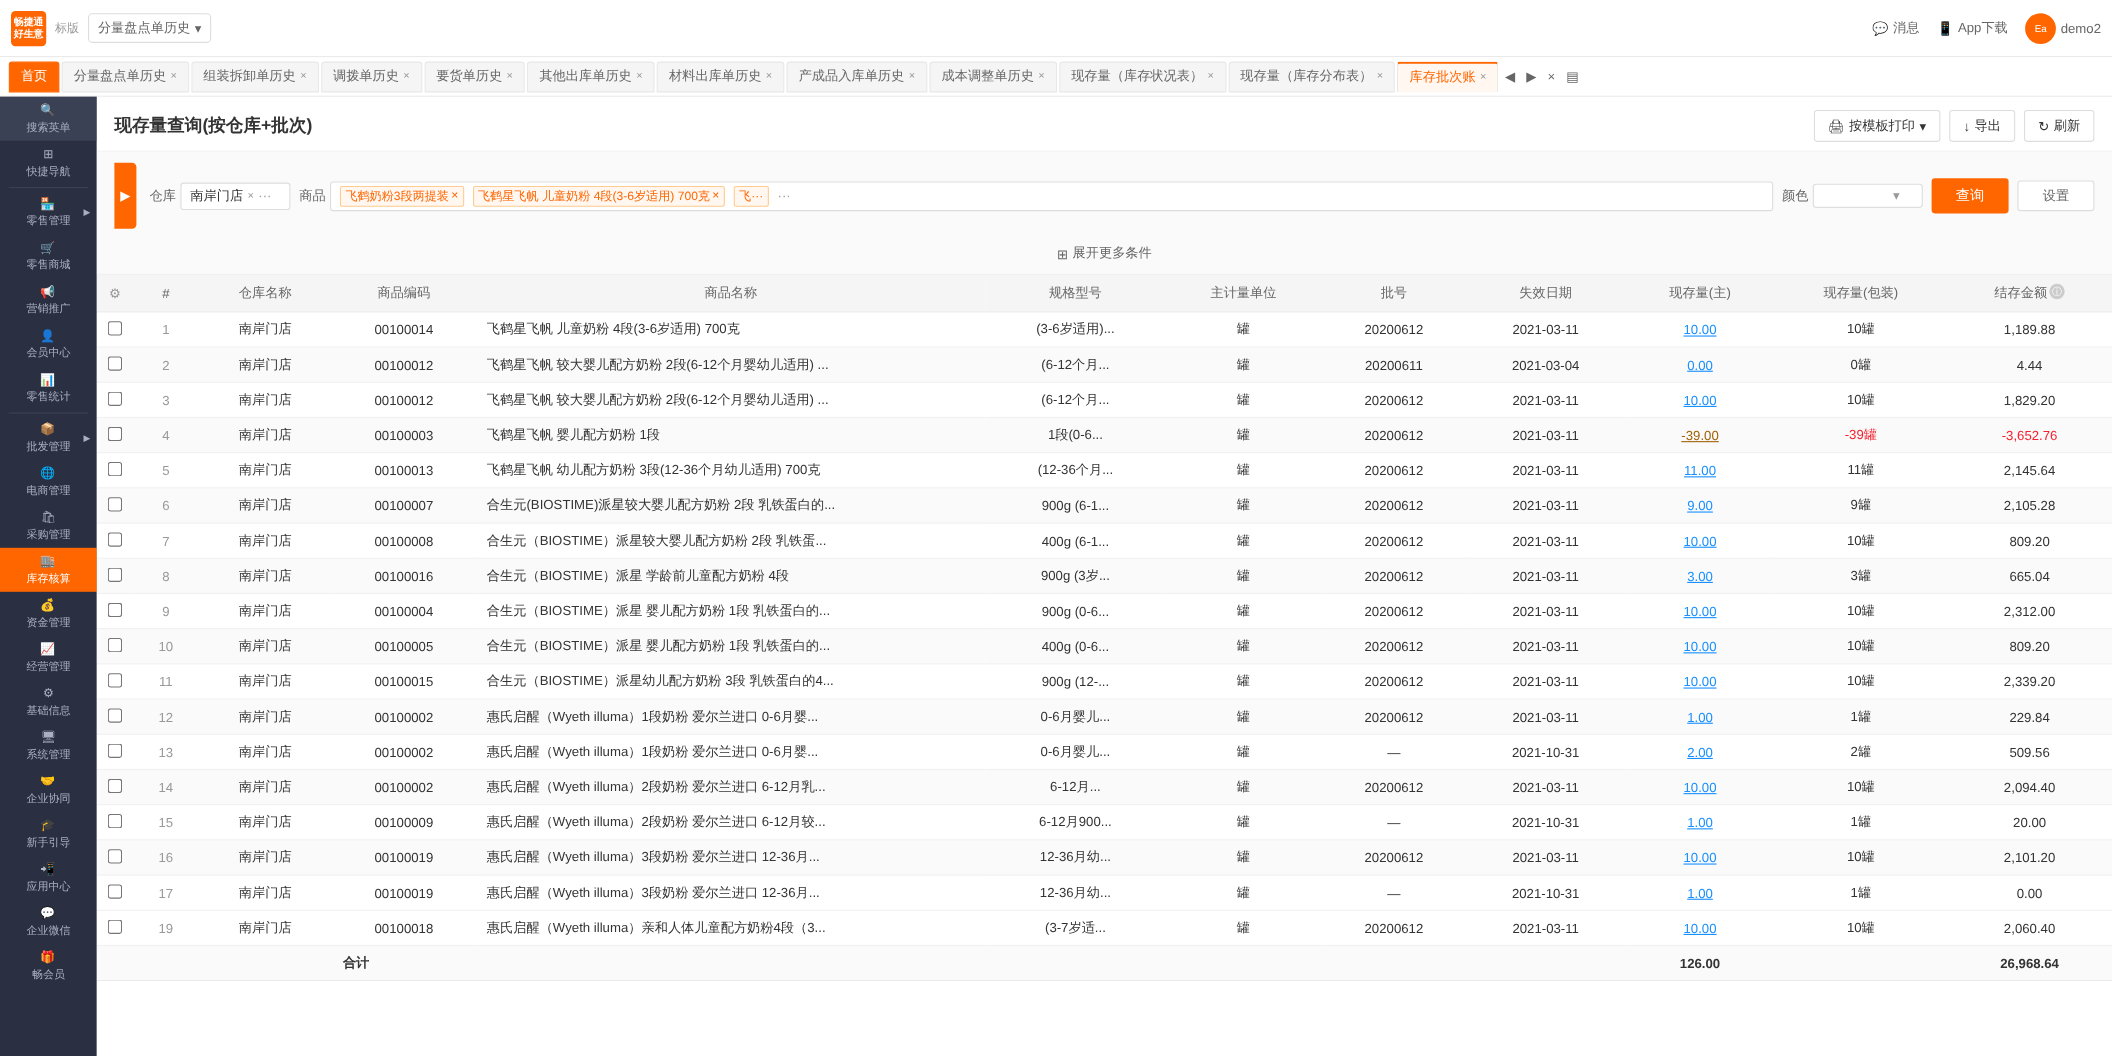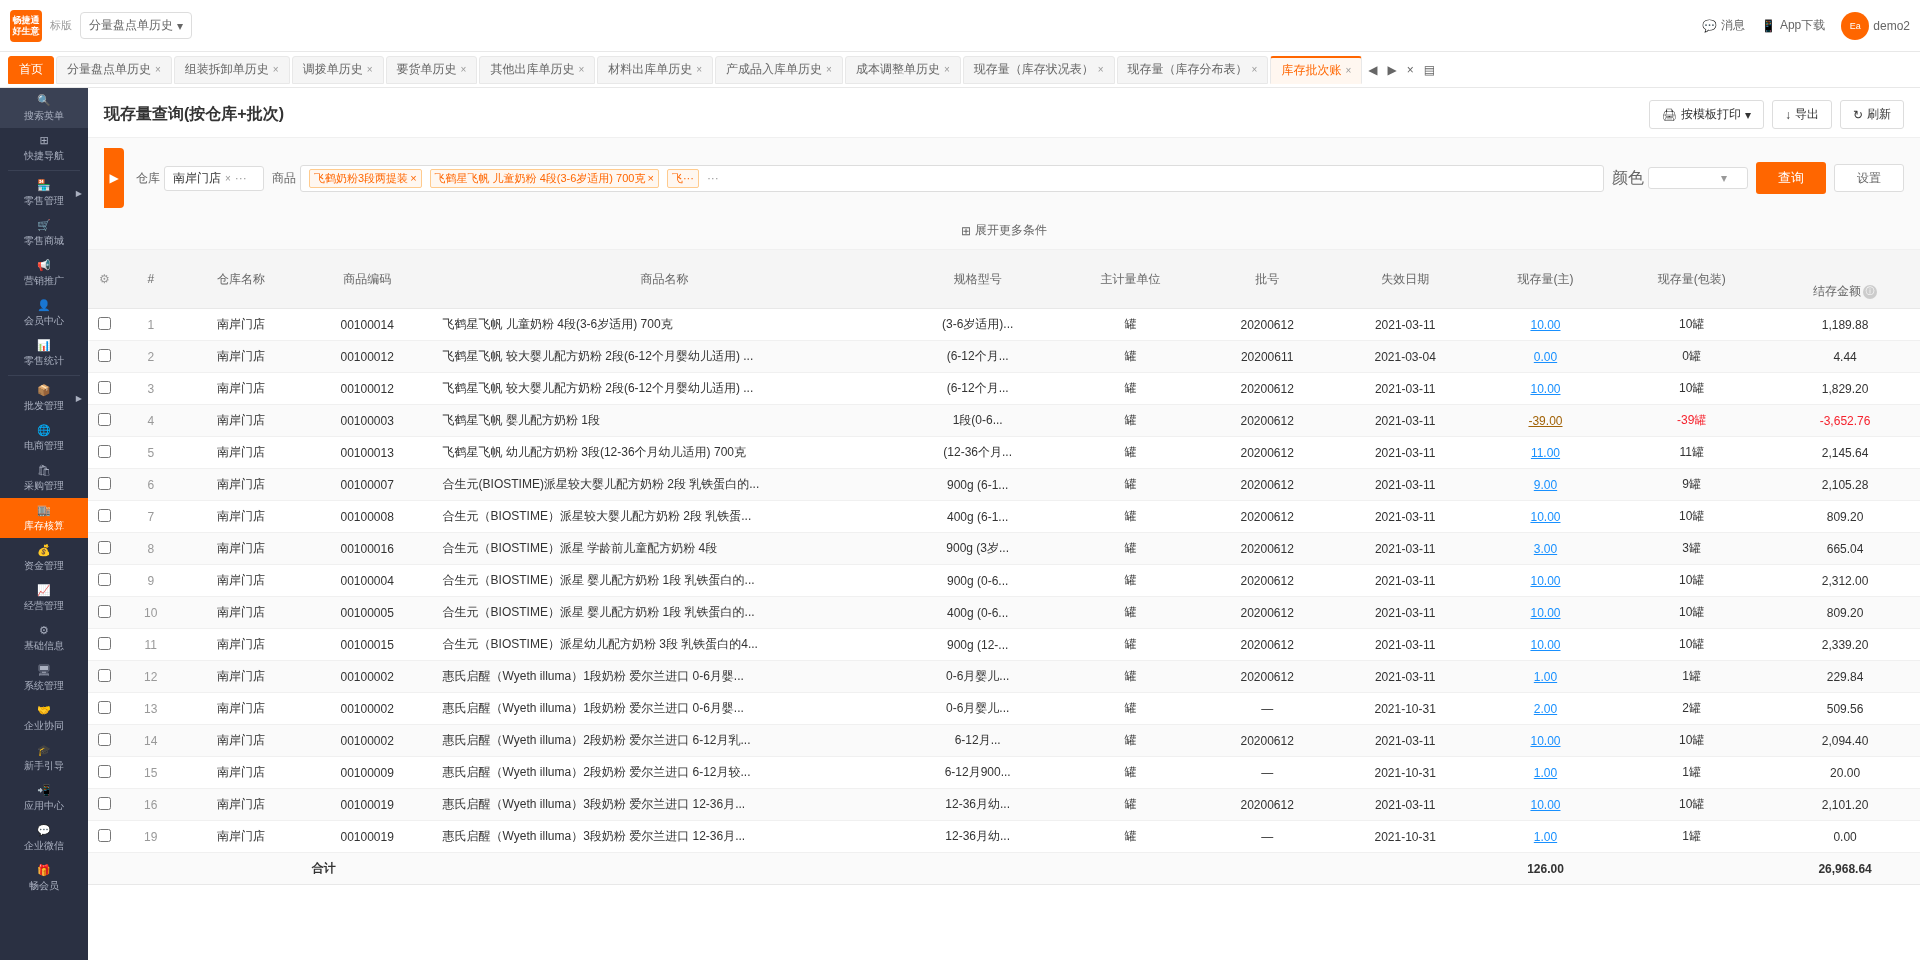--- a/index.html
+++ b/index.html
@@ -60,21 +60,21 @@
 
     
     ::-webkit-scrollbar { width: 6px; height: 6px; }
     ::-webkit-scrollbar-track { background: #f1f1f1; }
     ::-webkit-scrollbar-thumb { background: #ccc; border-radius: 3px; }
 
     .orange-arrow { width: 20px; height: 60px; background: #ff6600; display: flex; align-items: center; justify-content: center; cursor: pointer; color: white; border-radius: 0 4px 4px 0; flex-shrink: 0; margin-right: 4px; }
     .warehouse-filter { display: flex; align-items: center; background: #fff; border: 1px solid #ddd; border-radius: 3px; padding: 3px 8px; gap: 4px; min-width: 100px; }
     .product-filter { display: flex; align-items: center; background: #fff; border: 1px solid #ddd; border-radius: 3px; padding: 3px 8px; gap: 4px; flex: 1; }
     .color-filter { display: flex; align-items: center; background: #fff; border: 1px solid #ddd; border-radius: 3px; padding: 3px 8px; gap: 4px; min-width: 100px; }
-    .th-info { display: inline-flex; align-items: center; gap: 2px; margin-top: 25px; }
+    .th-info { display: inline-flex; gap: 2px; }
     .info-icon { display: inline-flex; width: 14px; height: 14px; background: #ccc; border-radius: 50%; color: white; align-items: center; justify-content: center; font-size: 9px; cursor: pointer; }
     .query-btn { background: #ff6600; color: white; border: none; padding: 6px 20px; border-radius: 3px; cursor: pointer; font-size: 13px; width: 70px; height: 32px; }
     .setting-btn { background: #fff; color: #666; border: 1px solid #ddd; padding: 5px 12px; border-radius: 3px; cursor: pointer; font-size: 12px; width: 70px; height: 28px; }
   </style>
 </head>
 <body>
 
 <div class="top-bar">
   <div class="logo-area">
     <div class="logo-icon">
@@ -293,21 +293,21 @@
               <span style="cursor:pointer;">×</span>
             </span>
             <span style="display:inline-flex;align-items:center;gap:2px;background:#fff7f0;border:1px solid #ffcb8e;border-radius:2px;padding:1px 4px;font-size:11px;color:#ff6600;margin-left:4px;">
               飞···
             </span>
             <span style="color:#999;margin-left:4px;">···</span>
           </div>
         </div>
 
         <div style="display:flex;align-items:center;gap:4px;">
-          <span style="font-size:16px;color:#666;">颜色</span>
+          <span style="font-size:12px;color:#666;">颜色</span>
           <div class="color-filter">
             <input type="text" style="border: none; outline: none; font-size: 12px; width: 60px;" placeholder="">
             <span style="color:#999;">▾</span>
           </div>
         </div>
 
         <button class="query-btn">
           <span>查询</span>
         </button>
         <button class="setting-btn">
@@ -602,31 +602,47 @@
     <td>20200612</td>
     <td>2021-03-11</td>
     <td><span class="td-link" style="">10.00</span></td>
     <td style="">10罐</td>
     <td style="">2,101.20</td>
   </tr>
             <tr style="background: rgb(255, 255, 255);">
     <td>
       <input type="checkbox" style="">
     </td>
-    <td class="row-num">19</td>
+    <td class="row-num">17</td>
     <td>南岸门店</td>
     <td>00100019</td>
     <td class="td-left" style="max-width:260px;overflow:hidden;text-overflow:ellipsis;white-space:nowrap;">惠氏启醒（Wyeth illuma）3段奶粉 爱尔兰进口 12-36月...</td>
     <td>12-36月幼...</td>
     <td>罐</td>
     <td>—</td>
     <td>2021-10-31</td>
     <td><span class="td-link" style="">1.00</span></td>
     <td style="">1罐</td>
     <td style="">0.00</td>
+  </tr>
+            <tr style="background: rgb(255, 255, 255);">
+    <td>
+      <input type="checkbox" style="">
+    </td>
+    <td class="row-num">19</td>
+    <td>南岸门店</td>
+    <td>00100018</td>
+    <td class="td-left" style="max-width:260px;overflow:hidden;text-overflow:ellipsis;white-space:nowrap;">惠氏启醒（Wyeth illuma）亲和人体儿童配方奶粉4段（3...</td>
+    <td>(3-7岁适...</td>
+    <td>罐</td>
+    <td>20200612</td>
+    <td>2021-03-11</td>
+    <td><span class="td-link" style="">10.00</span></td>
+    <td style="">10罐</td>
+    <td style="">2,060.40</td>
   </tr>
           </tbody>
         <tfoot>
           <tr class="table-footer">
             <td colspan="3"></td>
             <td colspan="5" style="text-align:left;font-weight:bold;">合计</td>
             <td></td>
             <td style="font-weight:bold;">126.00</td>
             <td></td>
             <td style="font-weight:bold;">26,968.64</td>

